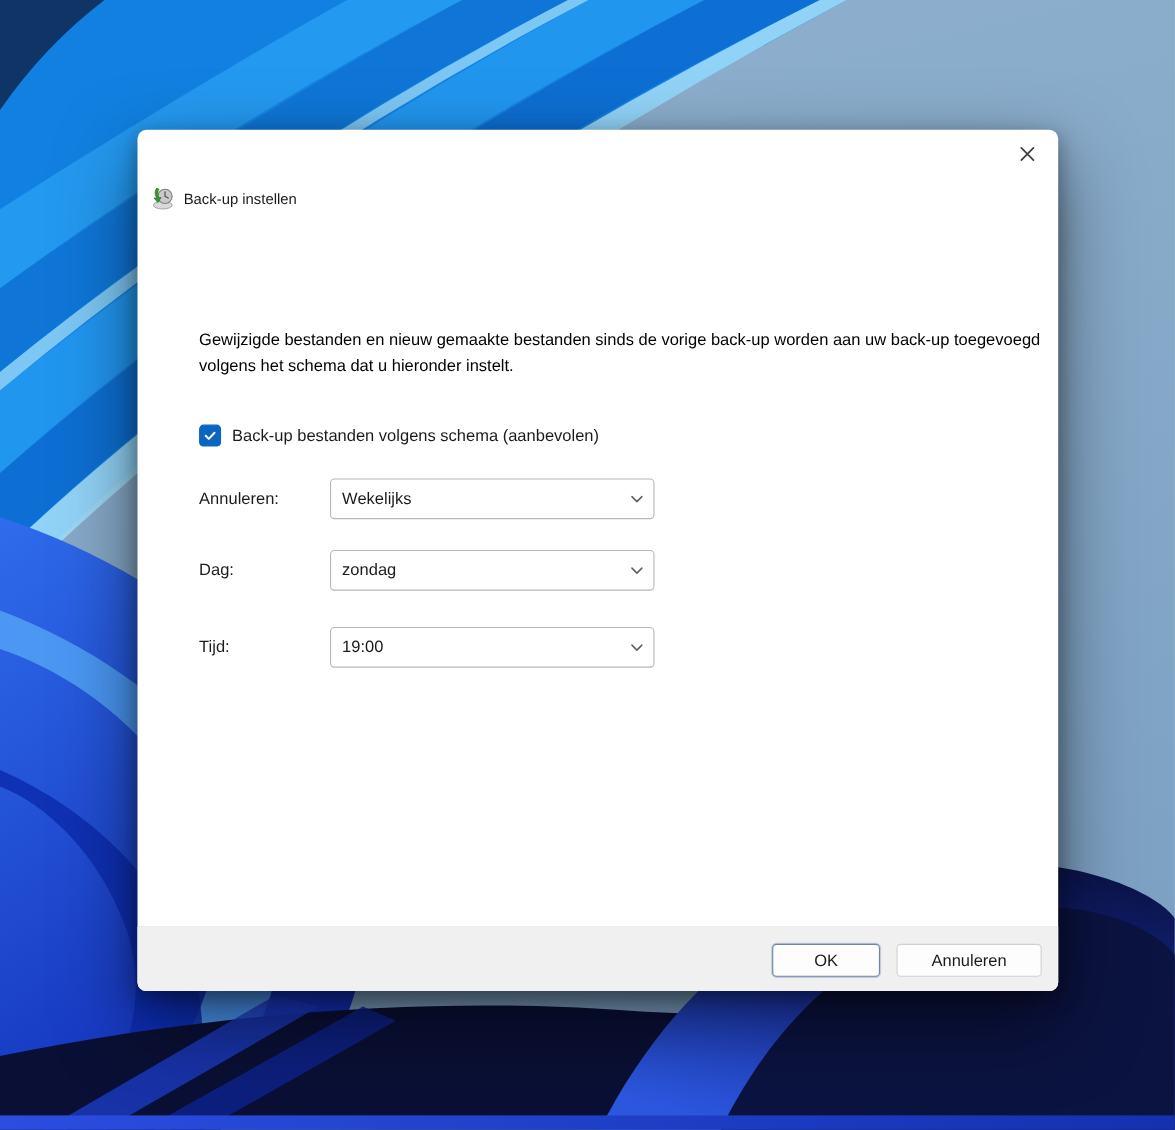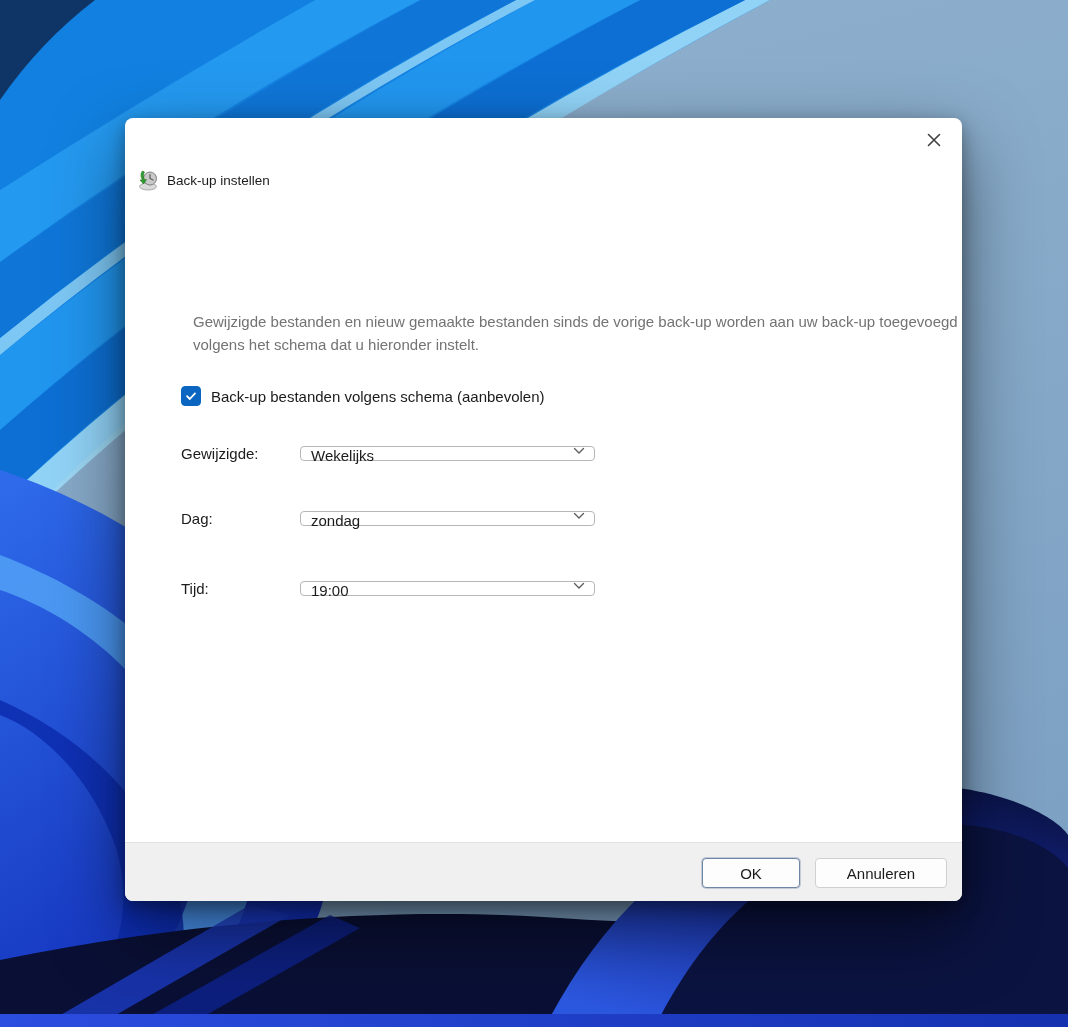--- a/index.html
+++ b/index.html
@@ -24,41 +24,41 @@
   .titlebar{
     position:absolute;left:12px;top:50px;height:24px;
     display:flex;align-items:center;gap:8px;justify-content:space-between;
   }
   .titlebar .app-title{font-size:13.5px;color:#1b1b1b;}
   .heading{
     position:absolute;left:56px;top:122px;margin:0;
     font-size:20px;font-weight:400;color:#2b3a80;letter-spacing:.2px;
   }
   .desc{
-    position:absolute;left:56px;top:180px;width:766px;margin:12px;
-    font-size:15px;line-height:23px;color:#737373;
+    position:absolute;left:56px;top:180px;width:766px;margin:0;
+    font-size:15px;line-height:23px;color:#000000;
   }
   .cbrow{
     position:absolute;left:56px;top:268px;display:flex;align-items:center;gap:10px;
     cursor:pointer;
   }
   .checkbox{
     width:18px;height:18px;border-radius:4px;border:1px solid #8a8a8a;
     background:#fff;display:flex;align-items:center;justify-content:center;flex:0 0 auto;
   }
   .checkbox.checked{background:#0b66c1;border-color:#0b66c1;}
   .cbrow .cb-label{font-size:15px;color:#1b1b1b;}
 
   .frow{position:absolute;left:56px;height:27px;display:flex;align-items:center;}
   .frow .flabel{width:119px;font-size:15px;color:#1b1b1b;}
   .frow.r1{top:322px;} .frow.r2{top:387px;} .frow.r3{top:457px;}
   .select{
-    width:295px;height:15px;box-sizing:border-box;
+    width:295px;height:37px;box-sizing:border-box;
     background:#fff;border:1px solid #b7b7b7;border-radius:4px;
-    display:flex;align-items:flex-start;justify-content:space-between;
+    display:flex;align-items:center;justify-content:space-between;
     padding:0 9px 0 10px;cursor:pointer;
   }
   .select .sel-value{font-size:15px;color:#1b1b1b;}
 
   .footer{
     position:absolute;left:0;right:0;bottom:0;height:58px;
     background:#f0f0f0;border-top:1px solid #e2e2e2;
     border-radius:0 0 8px 8px;
   }
   .btn{
@@ -142,21 +142,21 @@
   <div class="cbrow">
     <span class="checkbox checked">
       <svg width="12" height="12" viewBox="0 0 12 12">
         <path d="M2,6.2 L4.8,9 L10,3.4" stroke="#ffffff" stroke-width="1.8" fill="none" stroke-linecap="round" stroke-linejoin="round"></path>
       </svg>
     </span>
     <span class="cb-label">Back-up bestanden volgens schema (aanbevolen)</span>
   </div>
 
   <div class="frow r1">
-    <span class="flabel">Gewijzigde:</span>
+    <span class="flabel">Annuleren:</span>
     <div class="select">
       <span class="sel-value">Wekelijks</span>
       <svg width="12" height="8" viewBox="0 0 12 8">
         <path d="M1.5,1.5 L6,6 L10.5,1.5" stroke="#5f5f5f" stroke-width="1.4" fill="none" stroke-linecap="round" stroke-linejoin="round"></path>
       </svg>
     </div>
   </div>
 
   <div class="frow r2">
     <span class="flabel">Dag:</span>

